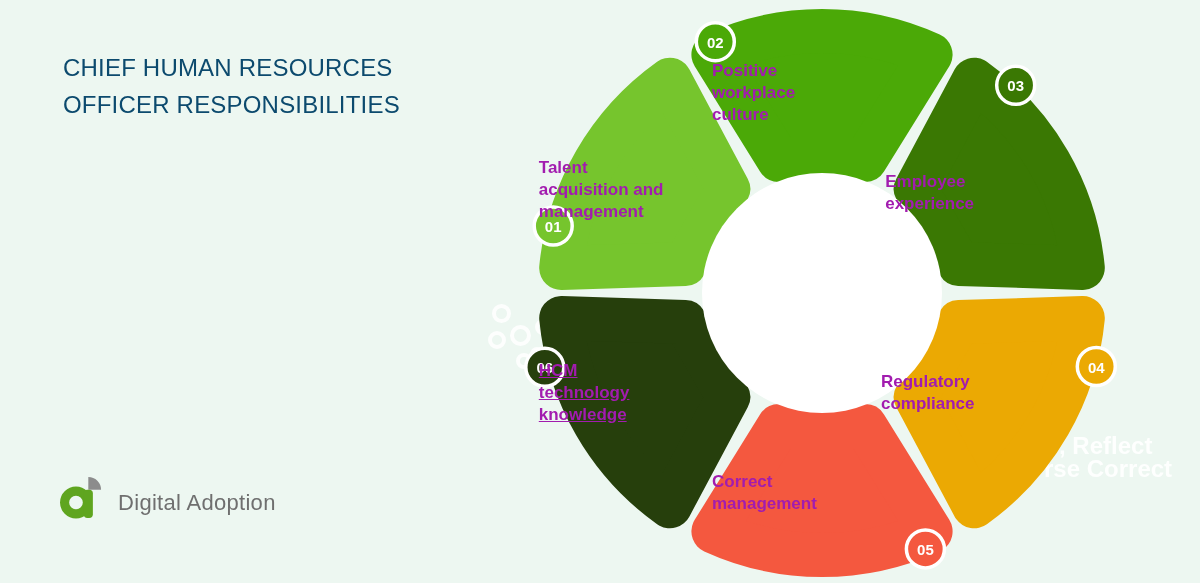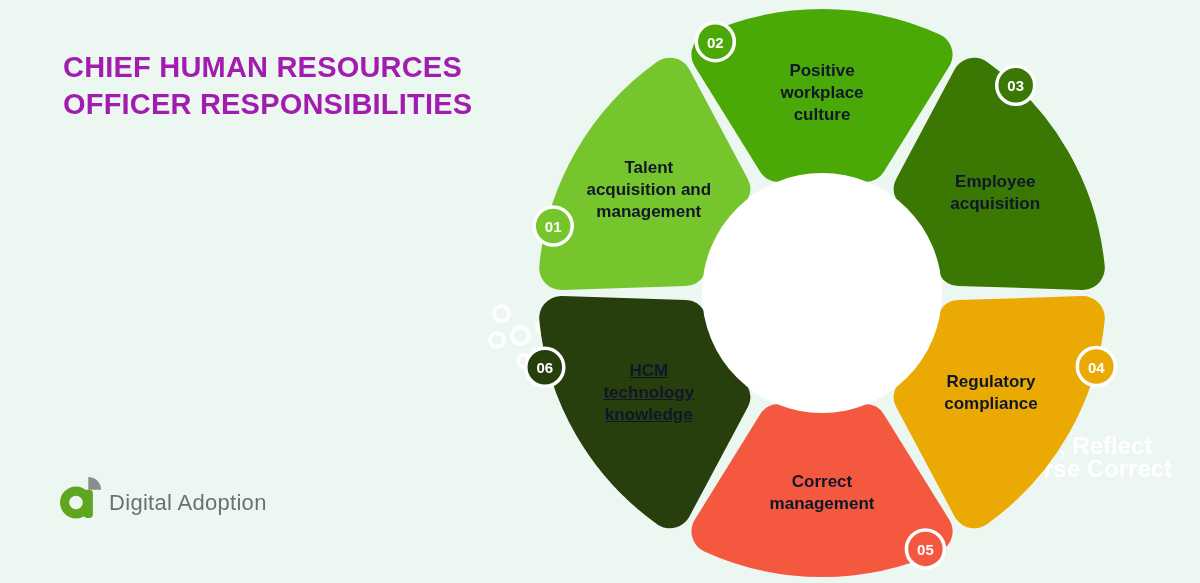--- a/index.html
+++ b/index.html
@@ -3,49 +3,50 @@
 <meta charset="utf-8">
 <style>
   html,body { margin:0; padding:0; }
   .canvas {
     position:relative; width:1200px; height:583px;
     background:#EDF7F1; overflow:hidden;
     font-family:"Liberation Sans", sans-serif;
   }
   .page-title {
     position:absolute; left:63px; top:49px;
-    font-size:29px; font-weight:bold; color:#a21caf;
+    font-size:24px; font-weight:normal; color:#0c4a6e;
     line-height:37px; letter-spacing:0.2px; white-space:pre-line;
     z-index:4;
   }
   .ring {
     position:absolute; border:4px solid rgba(255,255,255,0.85);
     border-radius:50%; z-index:1; box-sizing:border-box;
   }
   .wm {
     position:absolute; color:rgba(255,255,255,0.92);
     font-weight:bold; font-size:24px; z-index:1; white-space:nowrap;
   }
   #flower { position:absolute; left:512px; top:-17px; z-index:2; }
   #labels .petal-label {
     position:absolute; transform:translate(-50%,-50%); z-index:3;
-    color:#0f172a; font-weight:bold; font-size:17px; line-height:22px;
-    text-align:center; white-space:pre-line; width:220px;
+    color:#a21caf; font-weight:bold; font-size:17px; line-height:22px;
+    white-space:pre-line; width:220px;
   }
   .badge-num {
     font-family:"Liberation Sans", sans-serif;
     font-size:15px; font-weight:bold; fill:#FFFFFF;
   }
   .logo {
     position:absolute; left:60px; top:474px;
     display:flex; align-items:flex-end; gap:7px; z-index:4;
   }
   .logo-text {
     font-size:22px; color:#6F6F6F; letter-spacing:0.3px;
     padding-bottom:4px;
+    margin-left:9px;
   }
 </style>
 </head>
 <body>
 
 <div class="canvas">
 
   <div class="page-title">CHIEF HUMAN RESOURCES
 OFFICER RESPONSIBILITIES</div>
 
@@ -93,21 +94,21 @@
       </g>
     </svg>
   <div id="labels">
       <div class="petal-label" style="left: 648.795px; top: 190px;">Talent
 acquisition and
 management</div>
       <div class="petal-label" style="left: 822px; top: 93px;">Positive
 workplace
 culture</div>
       <div class="petal-label" style="left: 995.205px; top: 193px;">Employee
-acquisition</div>
+experience</div>
       <div class="petal-label" style="left: 991px; top: 393px;">Regulatory
 compliance</div>
       <div class="petal-label" style="left: 822px; top: 493px;">Correct
 management</div>
       <div class="petal-label" style="left: 648.795px; top: 393px; text-decoration: underline;">HCM
 technology
 knowledge</div>
     </div>
 
   <div class="logo">

